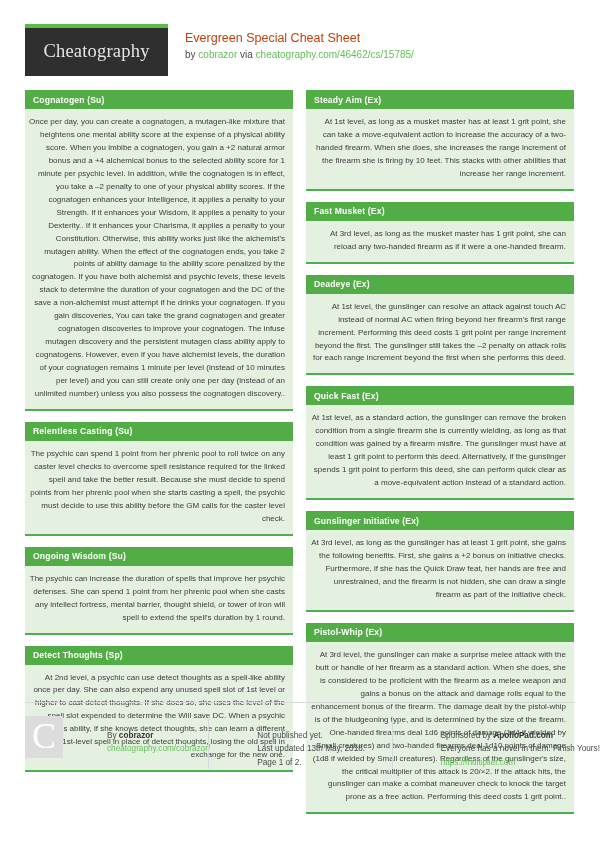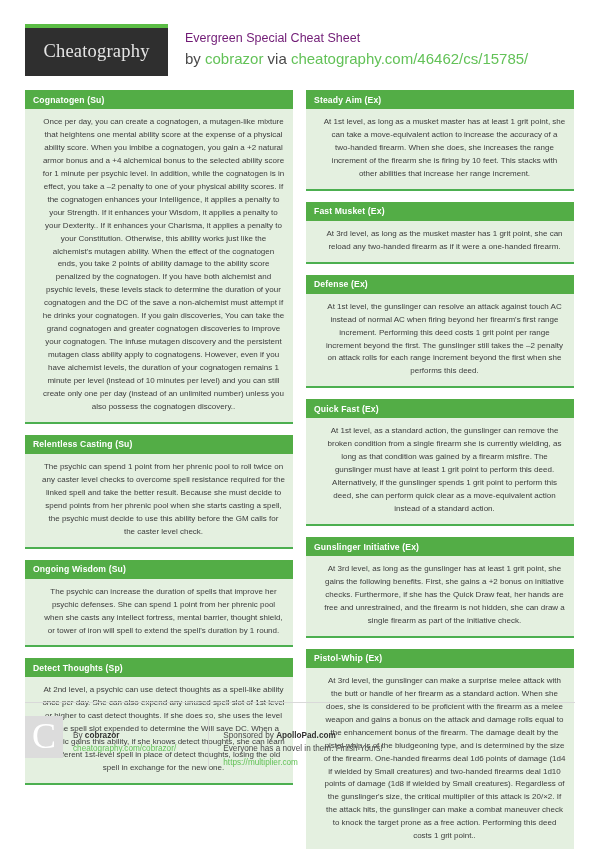--- a/index.html
+++ b/index.html
@@ -46,28 +46,28 @@
     font-size: 18.5px;
     letter-spacing: 0.2px;
     line-height: 1;
     padding-bottom: 2px;
   }
   .title-wrap {
     padding-left: 17px;
     padding-top: 6px;
   }
   .sheet-title {
-    color: #701a75;
+    color: #c2410c;
     font-size: 12.5px;
     line-height: 1.35;
     font-weight: normal;
     margin: 0 0 1px 0;
   }
   .byline {
-    font-size: 15px;
+    font-size: 10px;
     color: #4a4a4a;
     line-height: 1.4;
   }
   .byline .lnk { color: #63c258; }
   .byline .lbl { color: #4a4a4a; }
 
   
   .columns {
     display: flex;
     gap: 13px;
@@ -87,25 +87,25 @@
   }
   .card-head {
     background: #53ad46;
     color: #ffffff;
     font-size: 8.6px;
     font-weight: bold;
     padding: 4.5px 8px 4.5px 8px;
     letter-spacing: 0.15px;
   }
   .card-body {
-    padding: 7px 8px 8px 17px;
+    padding: 7px 8px 8px 4px;
     font-size: 8px;
     line-height: 1.62;
     color: #3c3c3c;
-    text-align: center;
+    text-align: right;
   }
 
   
   .footer {
     position: absolute;
     left: 25px;
     right: 25px;
     bottom: 80px;
     display: flex;
     gap: 0;
@@ -129,21 +129,21 @@
     background: #dcdcdc;
     color: #ffffff;
     font-family: "Liberation Serif", serif;
     font-size: 36px;
     line-height: 40px;
     text-align: center;
     flex: none;
     margin-right: 10px;
     overflow: hidden;
   }
-  .foot-lines { padding-top: 13px; }
+  .foot-lines { padding-top: 13px; margin-left: 34px; }
   .foot-lines .strong { font-weight: bold; color: #333; }
   .foot-lines .lnk { color: #63c258; }
   .foot-lines div { white-space: nowrap; }
 </style>
 </head>
 <body>
 
 <div class="page">
 
   <div class="masthead">
@@ -180,21 +180,21 @@
     <div class="col">
       <div class="card">
         <div class="card-head">Steady Aim (Ex)</div>
         <div class="card-body">At 1st level, as long as a musket master has at least 1 grit point, she can take a move-equivalent action to increase the accuracy of a two-handed firearm. When she does, she increases the range increment of the firearm she is firing by 10 feet. This stacks with other abilities that increase her range increment.</div>
       </div>
       <div class="card">
         <div class="card-head">Fast Musket (Ex)</div>
         <div class="card-body">At 3rd level, as long as the musket master has 1 grit point, she can reload any two-handed firearm as if it were a one-handed firearm.</div>
       </div>
       <div class="card">
-        <div class="card-head">Defense (Ex)</div>
+        <div class="card-head">Deadeye (Ex)</div>
         <div class="card-body">At 1st level, the gunslinger can resolve an attack against touch AC instead of normal AC when firing beyond her firearm's first range increment. Performing this deed costs 1 grit point per range increment beyond the first. The gunslinger still takes the –2 penalty on attack rolls for each range increment beyond the first when she performs this deed.</div>
       </div>
       <div class="card">
         <div class="card-head">Quick Fast (Ex)</div>
         <div class="card-body">At 1st level, as a standard action, the gunslinger can remove the broken condition from a single firearm she is currently wielding, as long as that condition was gained by a firearm misfire. The gunslinger must have at least 1 grit point to perform this deed. Alternatively, if the gunslinger spends 1 grit point to perform this deed, she can perform quick clear as a move-equivalent action instead of a standard action.</div>
       </div>
       <div class="card">
         <div class="card-head">Gunslinger Initiative (Ex)</div>
         <div class="card-body">At 3rd level, as long as the gunslinger has at least 1 grit point, she gains the following benefits. First, she gains a +2 bonus on initiative checks. Furthermore, if she has the Quick Draw feat, her hands are free and unrestrained, and the firearm is not hidden, she can draw a single firearm as part of the initiative check.</div>
       </div>
@@ -209,20 +209,27 @@
   <div class="footer">
 
     <div class="foot-col">
       <div class="avatar">C</div>
       <div class="foot-lines">
         <div><span>By </span><span class="strong">cobrazor</span></div>
         <div class="lnk">cheatography.com/cobrazor/</div>
       </div>
     </div>
 
+    <div class="foot-col sep-left">
+      <div class="foot-lines">
+        <div>Not published yet.</div>
+        <div>Last updated 13th May, 2018.</div>
+        <div>Page 1 of 2.</div>
+      </div>
+    </div>
 
     <div class="foot-col sep-left">
       <div class="foot-lines">
         <div><span>Sponsored by </span><span class="strong">ApolloPad.com</span></div>
         <div>Everyone has a novel in them. Finish Yours!</div>
         <div class="lnk">https://multiplier.com</div>
       </div>
     </div>
 
   </div>

